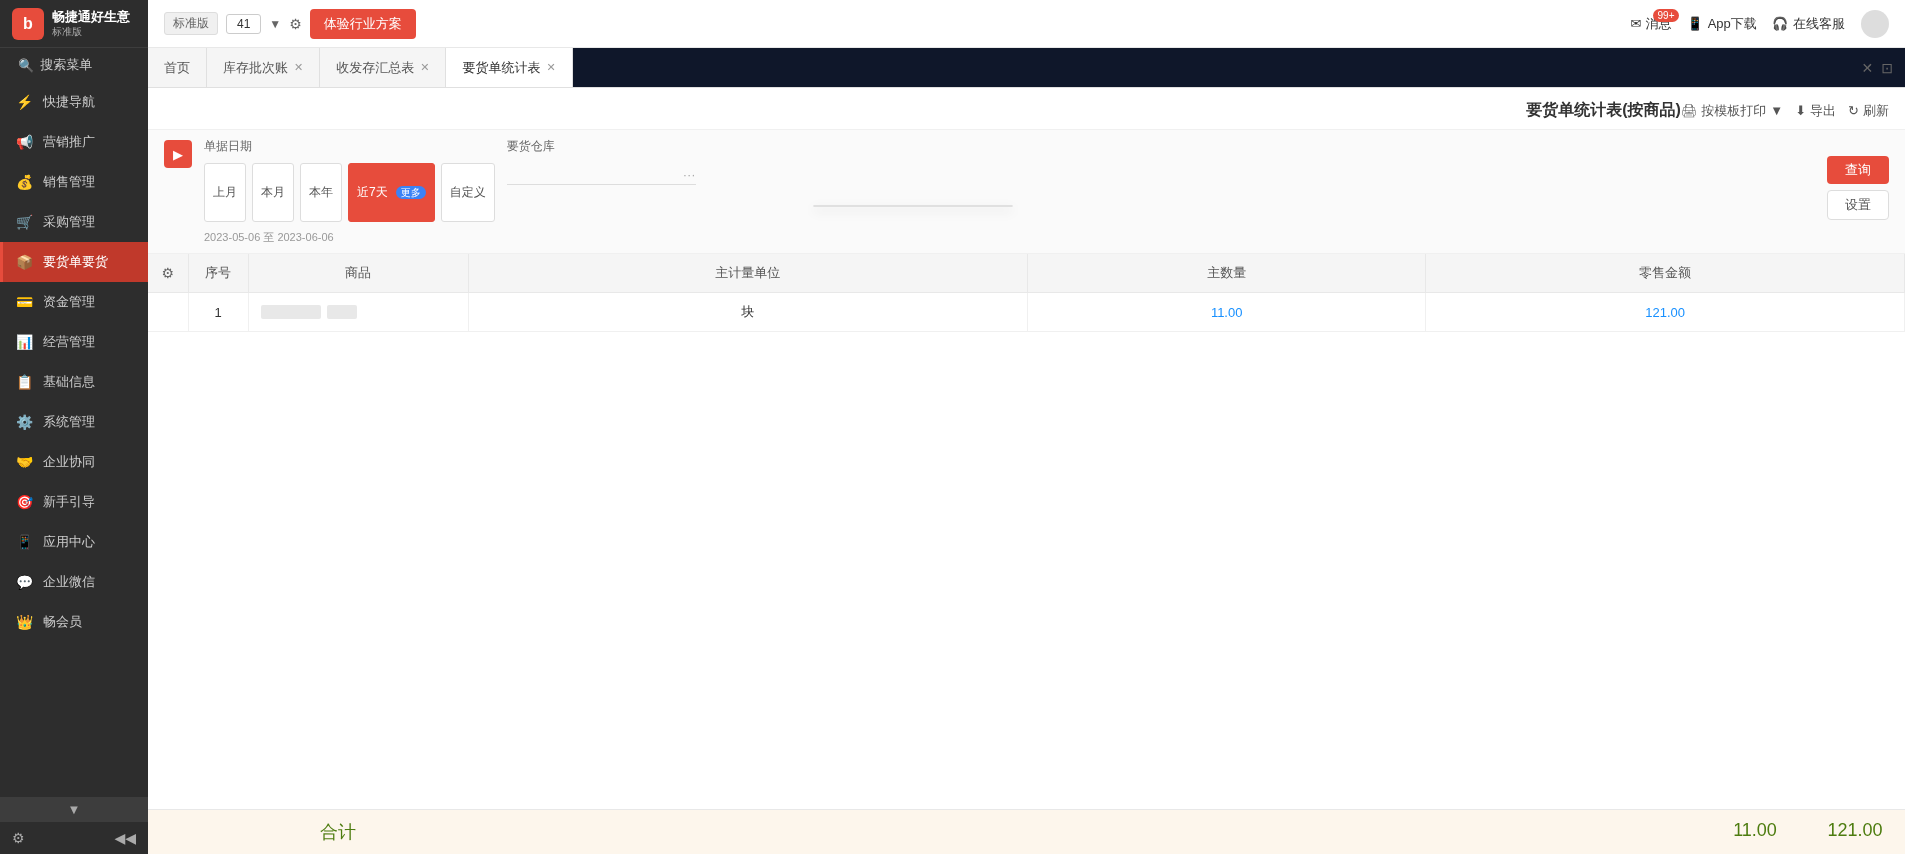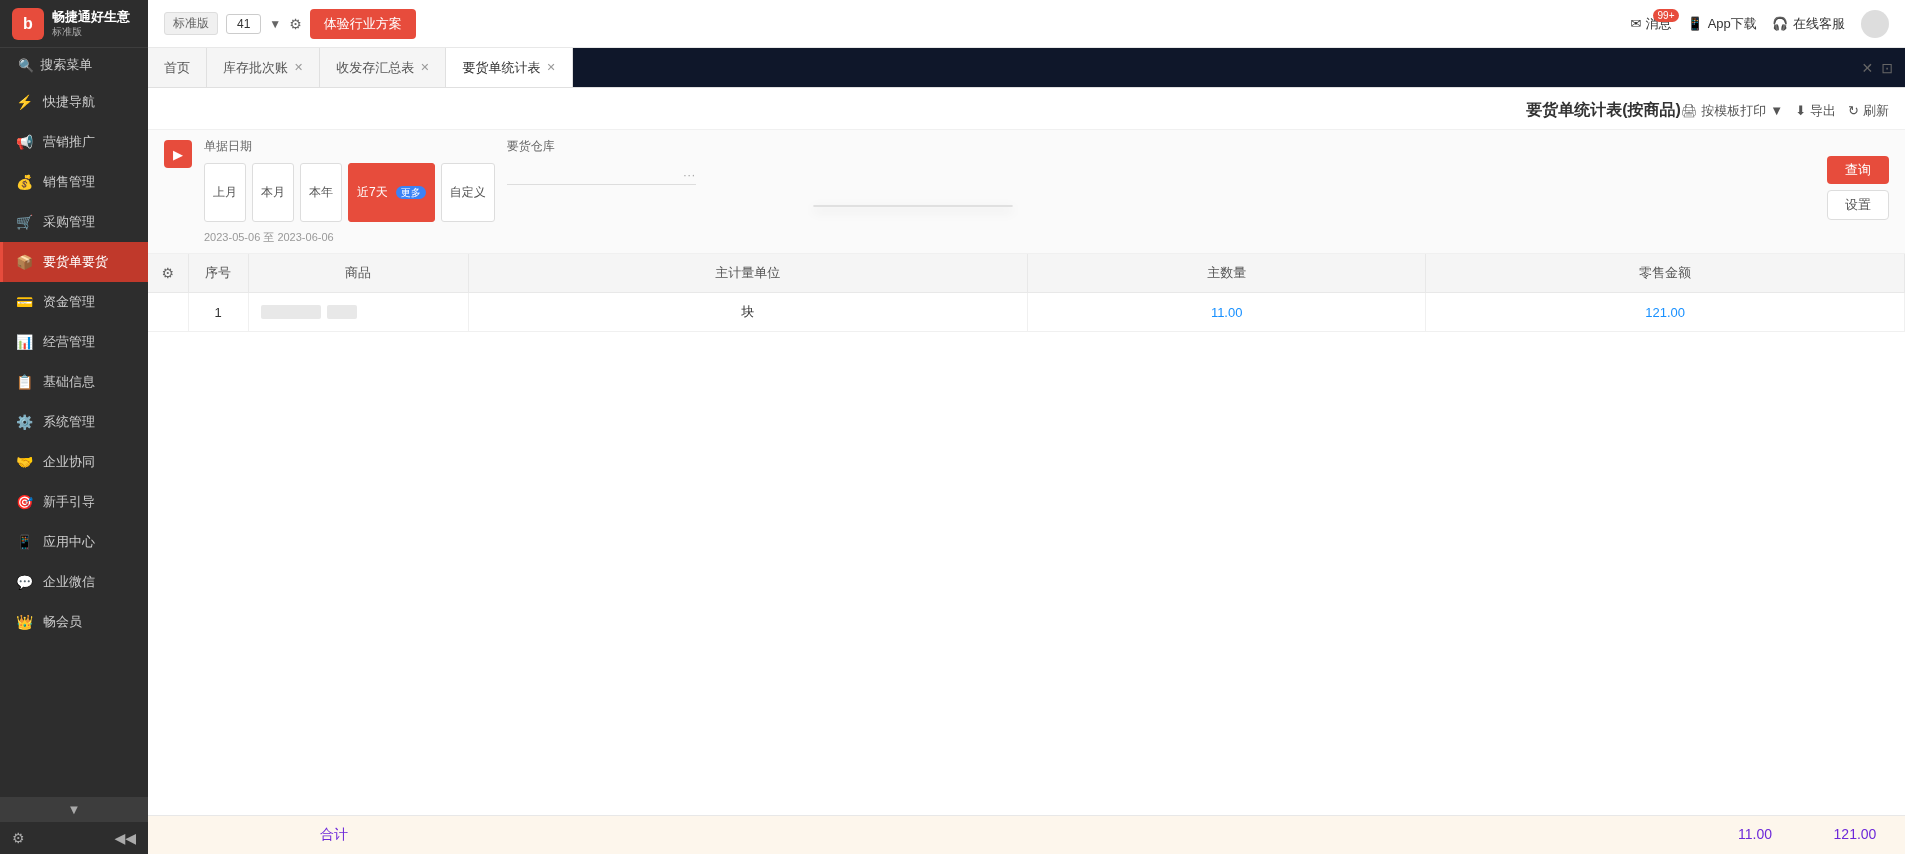--- a/index.html
+++ b/index.html
@@ -493,22 +493,22 @@
       align-items: center;
       padding: 10px 0;
       flex-shrink: 0;
     }
     .footer-cells {
       display: flex;
       width: 100%;
     }
     .footer-cell {
       padding: 0 12px;
-      font-size: 14px;
-      color: #6d28d9;
+      font-size: 18px;
+      color: #4d7c0f;
       text-align: center;
     }
     .footer-label { text-align: left; }
   </style>
 </head>
 <body>
 
 <div class="sidebar">
   <div class="sidebar-header">
     <div class="sidebar-logo">

